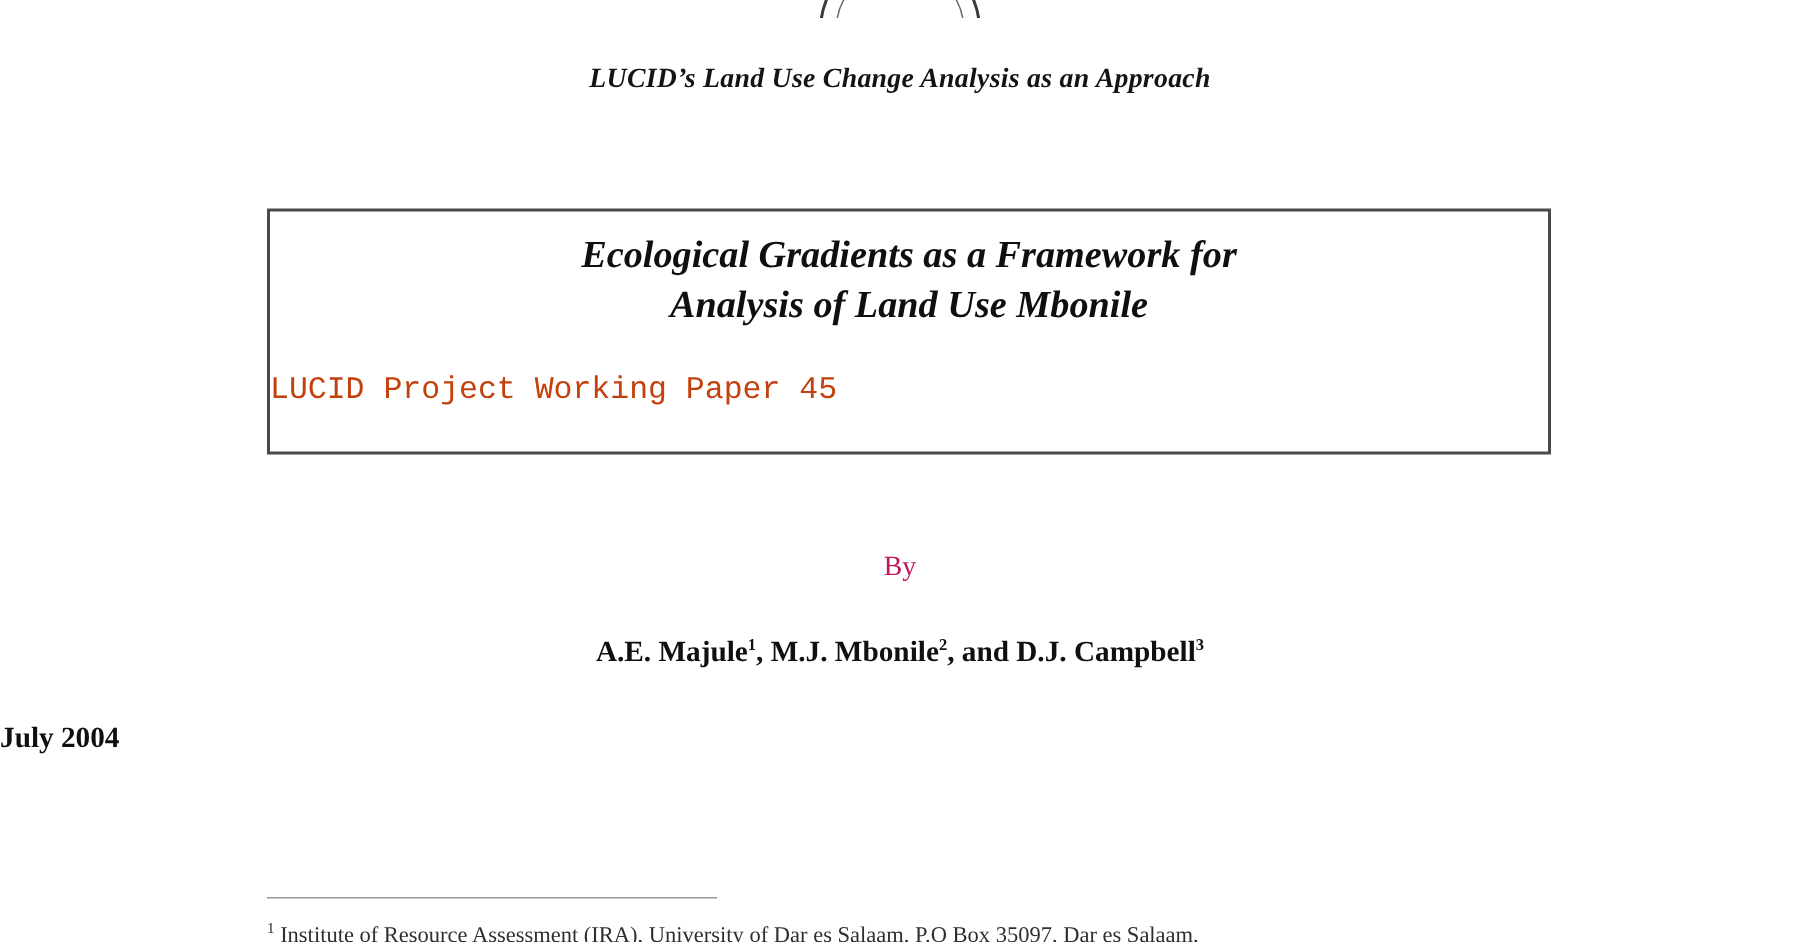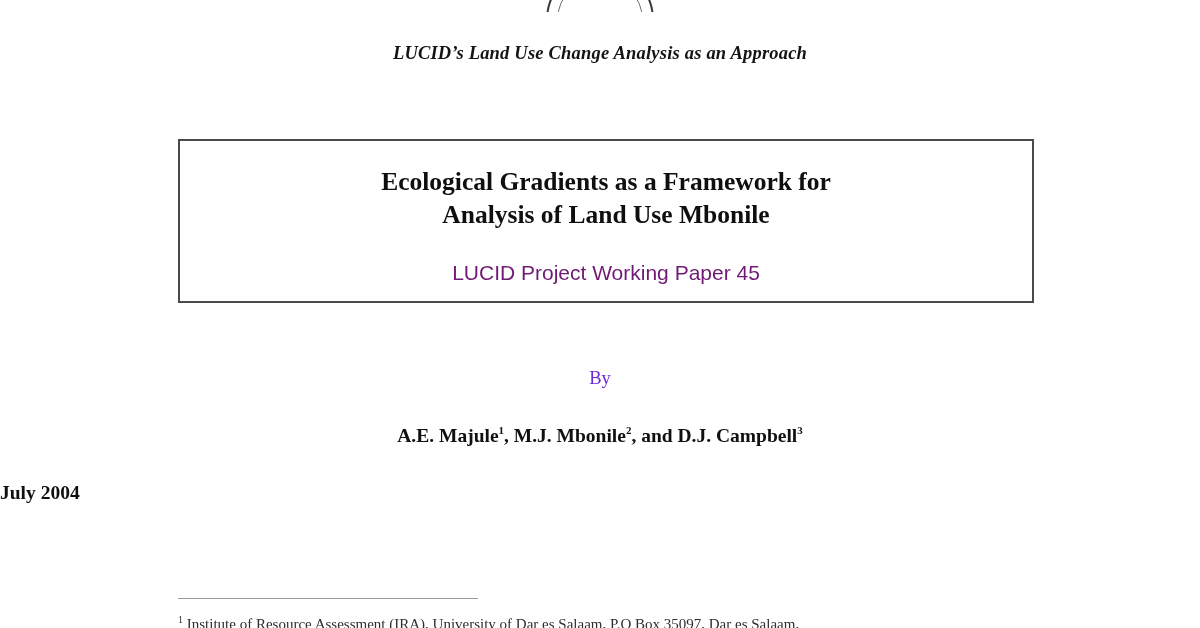--- a/index.html
+++ b/index.html
@@ -80,44 +80,45 @@
     position: absolute;
     left: 178px;
     top: 139px;
     width: 856px;
     height: 164px;
     border: 2px solid #4a4a4a;
     box-sizing: border-box;
     background: #ffffff;
   }
   .doc-title {
-    margin-top: 24px;
+    margin-top: 12px;
     text-align: center;
     font-family: "Liberation Serif", serif;
     font-weight: bold;
     font-size: 25.5px;
     line-height: 33px;
     color: #0f0f0f;
+    font-style: italic;
   }
   .working-paper {
     margin-top: 30px;
-    text-align: center;
-    font-family: Liberation Sans, sans-serif;
+    text-align: left;
+    font-family: Liberation Mono, monospace;
     font-size: 21px;
-    color: #701a75;
+    color: #c2410c;
   }
 
   .by-line {
     position: absolute;
     top: 368px;
     left: 0;
     width: 1200px;
     text-align: center;
     font-size: 18.5px;
-    color: #6d28d9;
+    color: #be185d;
   }
   .authors {
     position: absolute;
     top: 424px;
     left: 0;
     width: 1200px;
     text-align: center;
     font-size: 19.5px;
     font-weight: bold;
     color: #101010;

